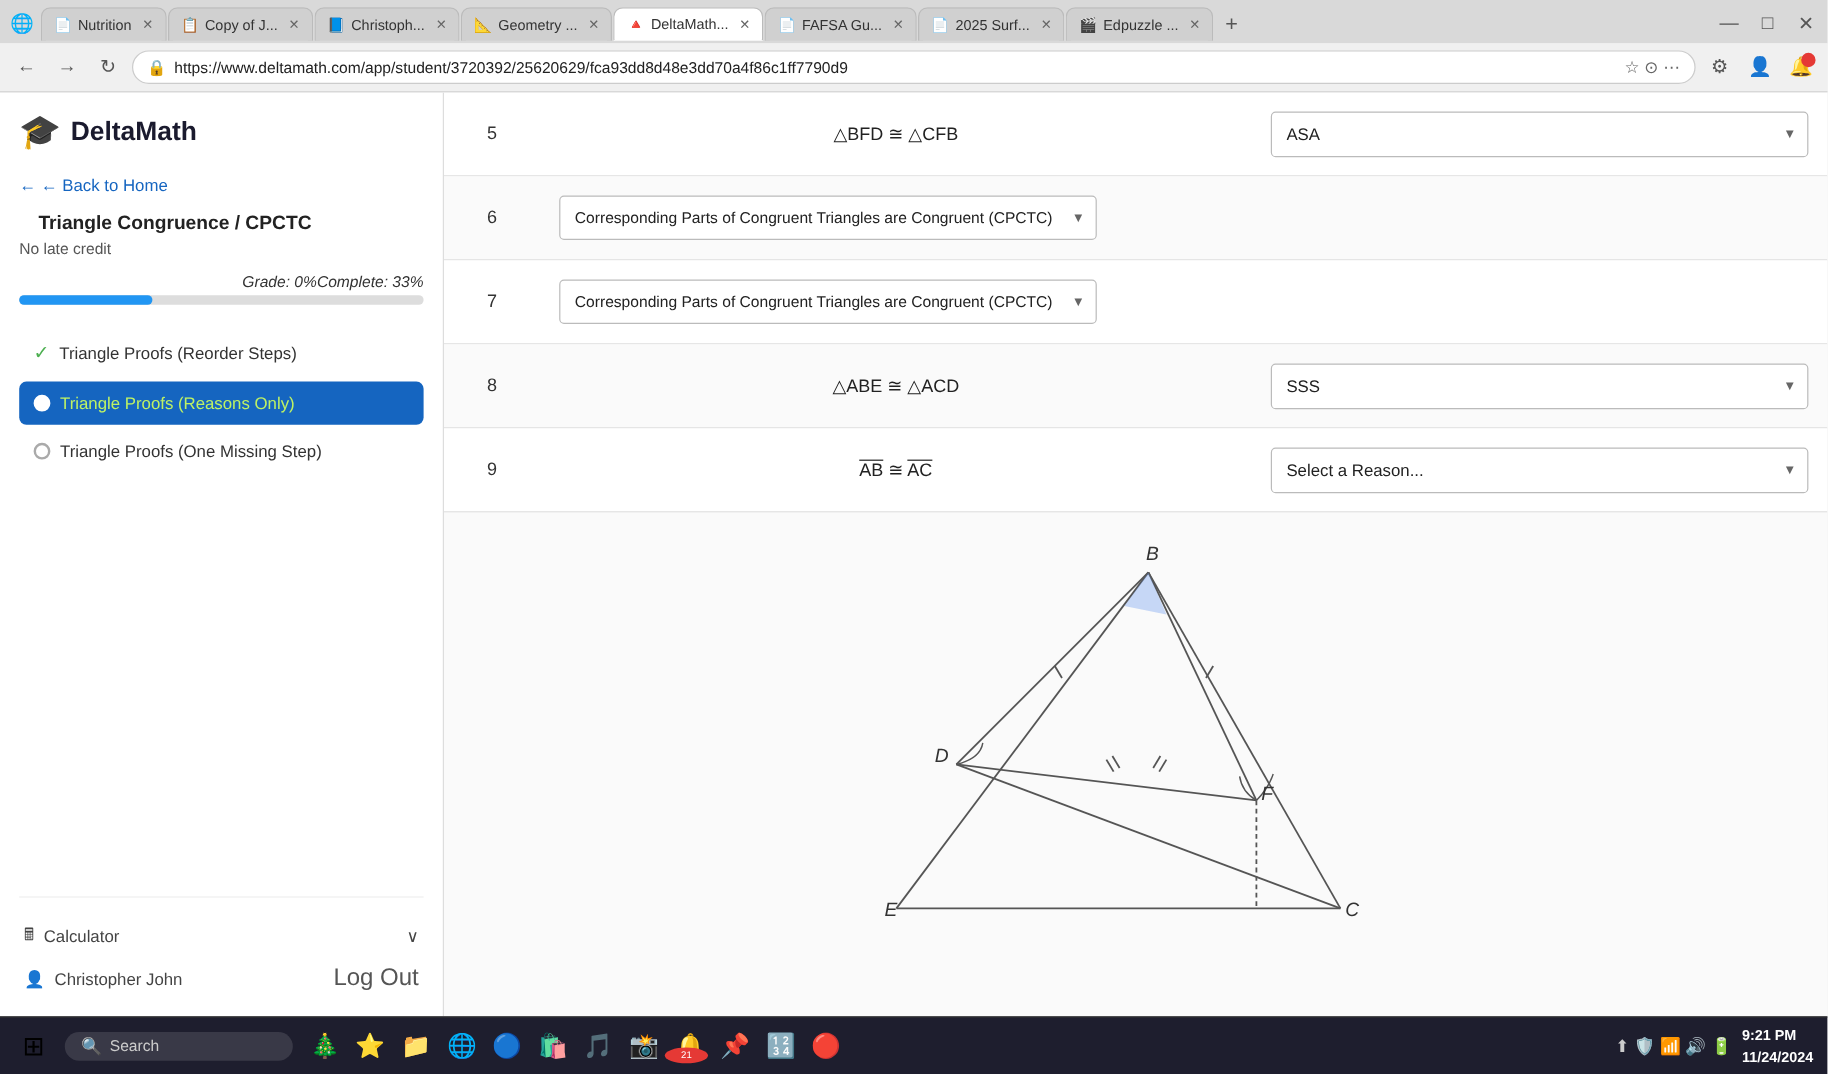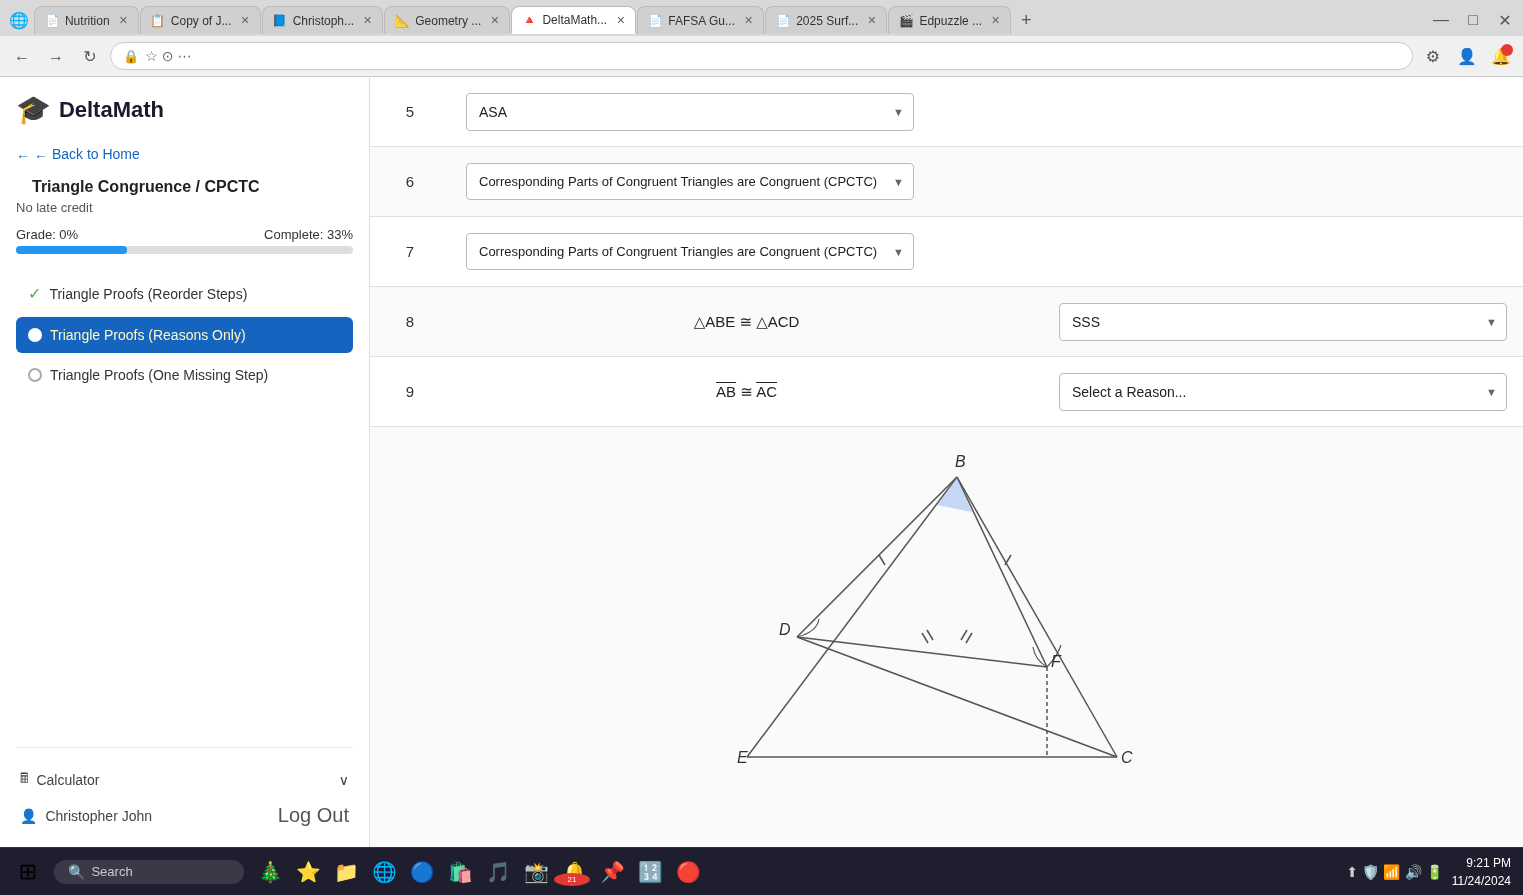--- a/index.html
+++ b/index.html
@@ -24,26 +24,26 @@
     .main-container { display: flex; flex: 1; overflow: hidden; }
 
     
     .sidebar { width: 370px; min-width: 370px; background: #fff; border-right: 1px solid #ddd; display: flex; flex-direction: column; padding: 16px; overflow-y: auto; }
     .logo-area { display: flex; align-items: center; gap: 8px; margin-bottom: 20px; }
     .logo-icon { font-size: 28px; }
     .logo-text { font-size: 22px; font-weight: bold; color: #1a1a2e; }
     .back-link { display: flex; align-items: center; gap: 4px; color: #1565C0; font-size: 14px; cursor: pointer; margin-bottom: 16px; }
     .assignment-title { font-size: 16px; font-weight: bold; color: #222; margin-bottom: 4px; margin-left: 16px; }
     .no-late { font-size: 13px; color: #555; margin-bottom: 12px; }
-    .grade-row { display: flex; justify-content: space-between; font-size: 13px; color: #333; margin-bottom: 4px; }
+    .grade-row { display: flex; justify-content: flex-end; font-size: 13px; color: #333; margin-bottom: 4px; font-style: italic; }
     .progress-bar-bg { height: 8px; background: #ddd; border-radius: 4px; margin-bottom: 20px; }
     .progress-bar-fill { height: 8px; background: #2196F3; border-radius: 4px; width: 33%; }
 
     .sidebar-item { display: flex; align-items: center; gap: 8px; padding: 10px 12px; border-radius: 6px; font-size: 14px; cursor: pointer; margin-bottom: 4px; color: #333; }
-    .sidebar-item.active { background: #1565C0; color: #fef9c3; }
+    .sidebar-item.active { background: #1565C0; color: #bef264; }
 
     .sidebar-bottom { margin-top: auto; border-top: 1px solid #eee; padding-top: 12px; }
     .calculator-row { display: flex; align-items: center; justify-content: space-between; padding: 8px 4px; font-size: 14px; color: #444; cursor: pointer; }
     .calc-left { display: flex; align-items: center; gap: 8px; }
     .user-row { display: flex; align-items: center; justify-content: space-between; padding: 4px 4px; font-size: 14px; color: #444; }
     .user-left { display: flex; align-items: center; gap: 8px; }
     .logout-link { color: #555; cursor: pointer; font-size: 20px; }
 
     
     .content-area { flex: 1; background: #fafafa; overflow-y: auto; padding: 0; }
@@ -122,20 +122,21 @@
       <div class="nav-btn">✕</div>
     </div>
   </div>
 
   <div class="address-bar-row">
     <div class="nav-btn">←</div>
     <div class="nav-btn">→</div>
     <div class="nav-btn">↻</div>
     <div class="address-bar">
       <span>🔒</span>
+      <span class="address-bar-url">https://www.deltamath.com/app/student/3720392/25620629/fca93dd8d48e3dd70a4f86c1ff7790d9</span>
       <div class="address-icons">
         <span class="addr-icon">☆</span>
         <span class="addr-icon">⊙</span>
         <span class="addr-icon">⋯</span>
       </div>
     </div>
     <div class="nav-btn">⚙</div>
     <div class="nav-btn">👤</div>
     <div style="position:relative;">
       <div class="nav-btn">🔔</div>
@@ -197,20 +198,23 @@
         <span class="logout-link">Log Out</span>
       </div>
     </div>
   </div>
 
   <div class="content-area">
     <div class="proof-table">
 
       <div class="proof-row">
         <div class="row-num">5</div>
+        <div class="row-statement">
+          <span class="triangle-sym">△</span>BFD ≅ <span class="triangle-sym">△</span>CFB
+        </div>
         <div class="row-reason">
           <div class="reason-select-wrapper">
             <select>
               <option>ASA</option>
               <option>SSS</option>
               <option>SAS</option>
               <option>AAS</option>
               <option>HL</option>
               <option>Corresponding Parts of Congruent Triangles are Congruent (CPCTC)</option>
               <option>Given</option>
@@ -361,18 +365,18 @@
     <div style="width:34px;height:34px;display:flex;align-items:center;justify-content:center;font-size:20px;cursor:pointer;">🔴</div>
   </div>
   <div style="margin-left:auto;display:flex;align-items:center;gap:8px;">
     <div style="display:flex;align-items:center;gap:4px;">
       <span style="color:#ccc;font-size:14px;cursor:pointer;">⬆</span>
       <span style="color:#ccc;font-size:14px;cursor:pointer;">🛡️</span>
       <span style="color:#ccc;font-size:14px;cursor:pointer;">📶</span>
       <span style="color:#ccc;font-size:14px;cursor:pointer;">🔊</span>
       <span style="color:#ccc;font-size:14px;cursor:pointer;">🔋</span>
     </div>
-    <div style="color:#fff;font-size:12px;text-align:right;line-height:1.5;padding-right:4px;">
+    <div style="color:#fff;font-size:12px;line-height:1.5;padding-right:4px;font-weight:bold;">
       <div>9:21 PM</div>
       <div>11/24/2024</div>
     </div>
   </div>
 </div>
 
 </body></html>

